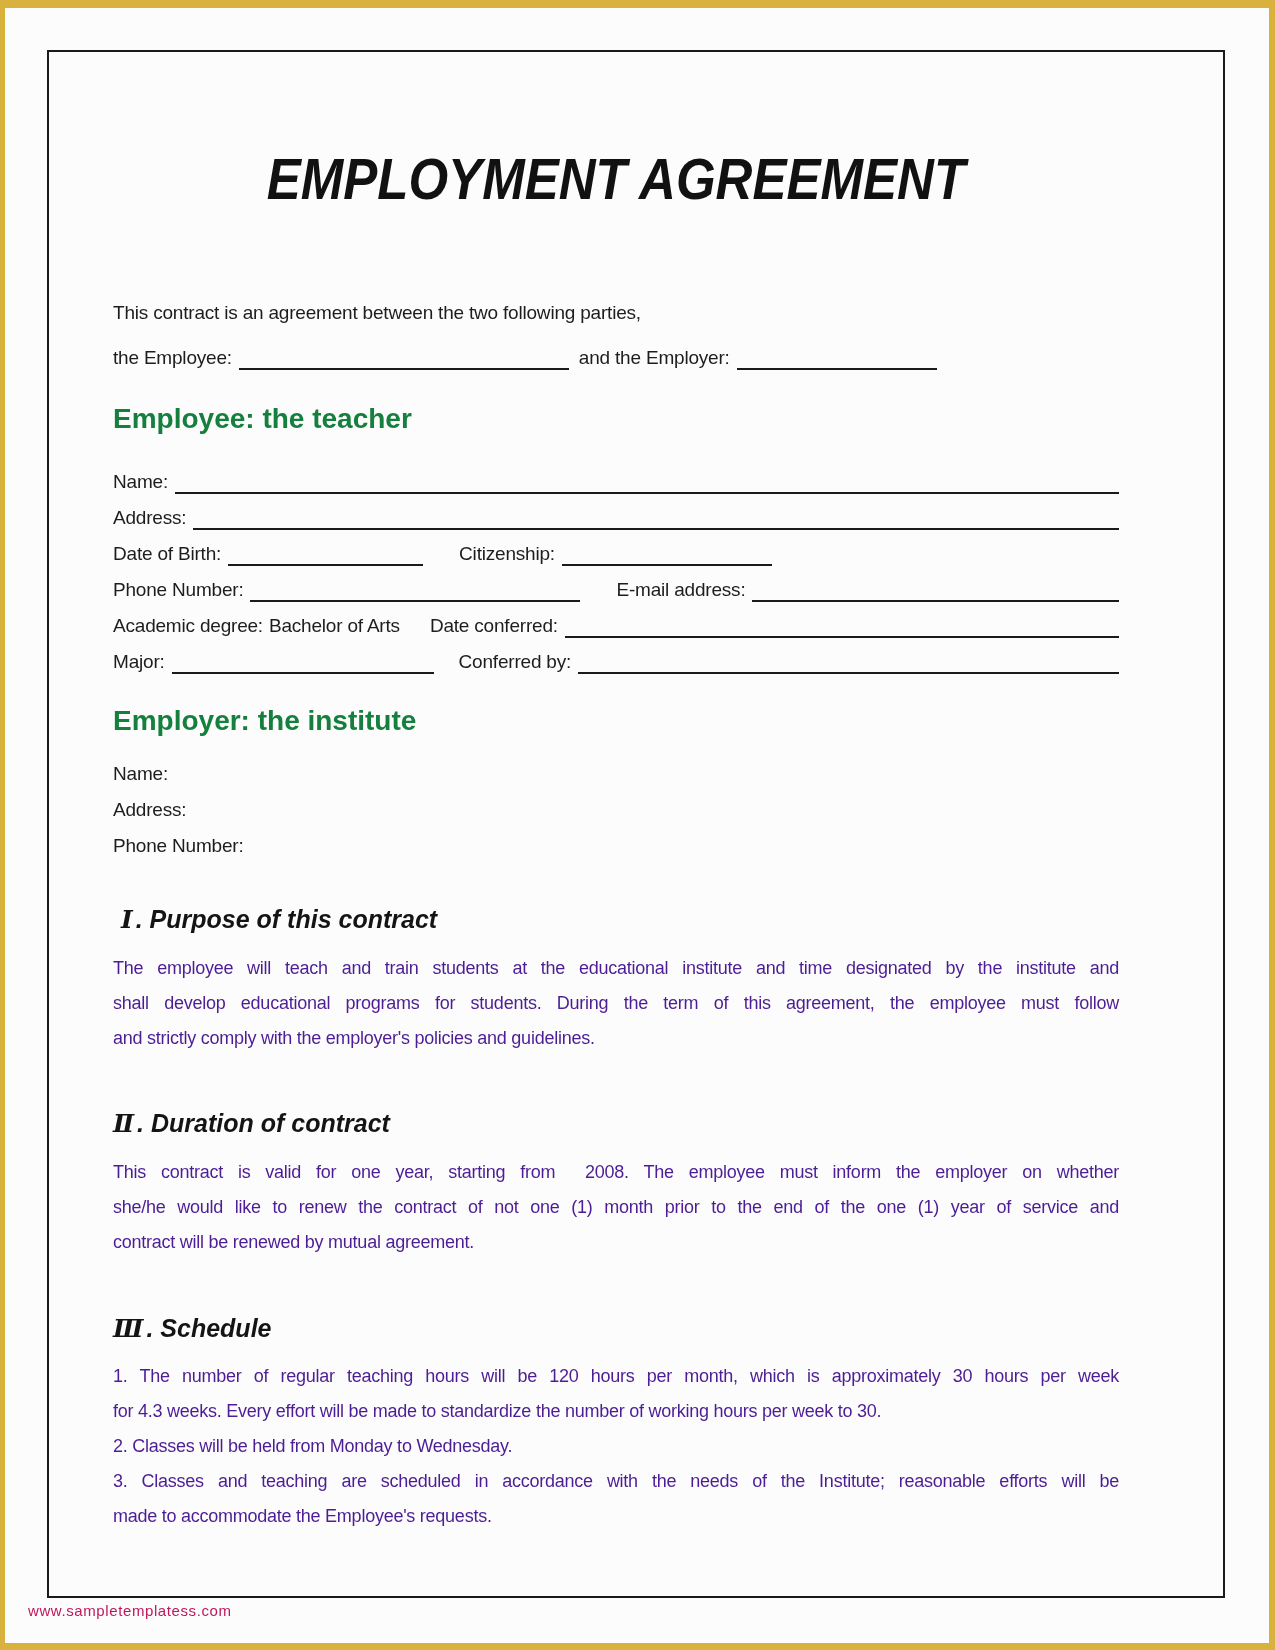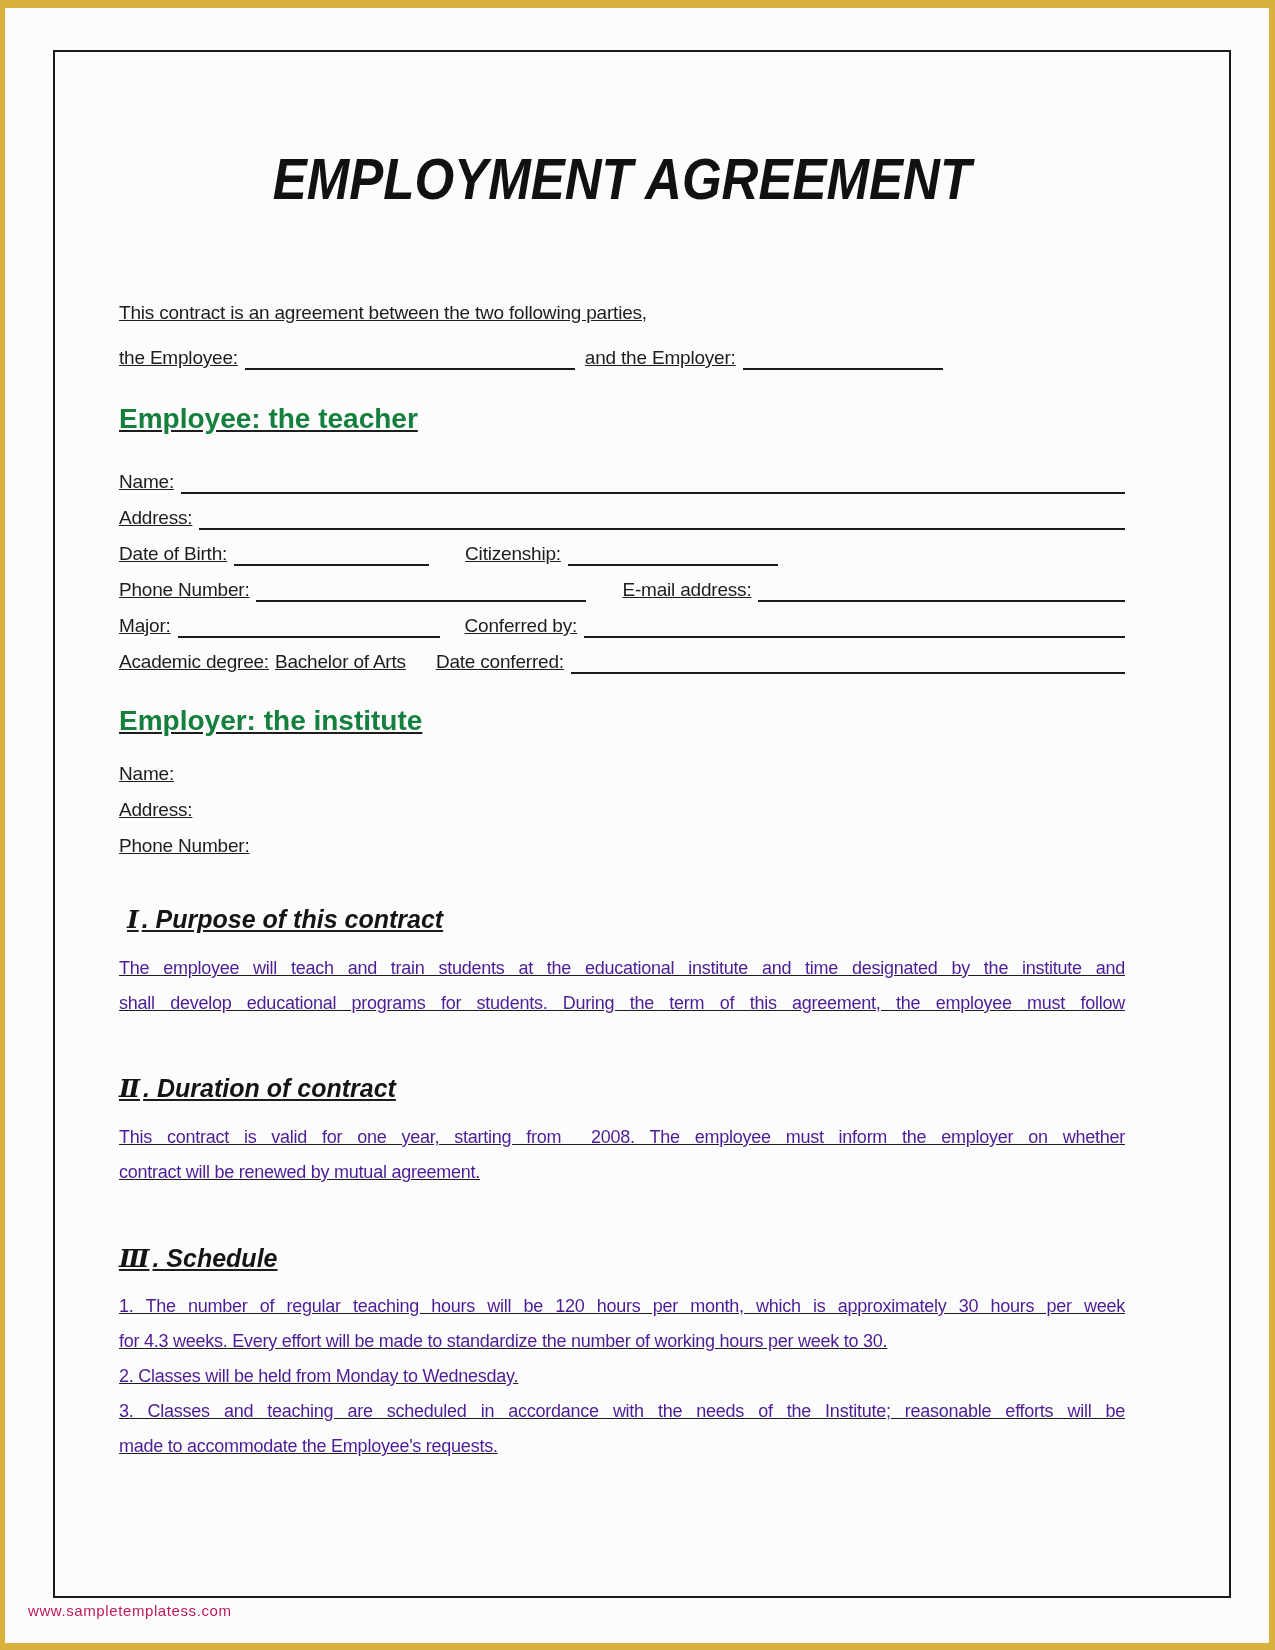--- a/index.html
+++ b/index.html
@@ -14,25 +14,24 @@
     font-family: "Liberation Sans", sans-serif;
     color: #1d1d1d;
   }
   .page {
     position: absolute;
     left: 5px; top: 8px; right: 6px; bottom: 7px;
     background: #fcfcfc;
   }
   .doc-border {
     position: absolute;
-    left: 48px; top: 42px;
+    left: 42px; top: 42px;
     width: 1178px; height: 1548px;
     border: 2px solid #1a1a1a;
     background: #fcfcfc;
-    text-decoration: underline;
   }
   .content { padding: 0 104px 0 64px; }
 
   h1.title {
     margin-top: 96px;
     text-align: center;
     font-size: 58px;
     line-height: 62px;
     font-weight: bold;
     font-style: italic;
@@ -124,29 +123,29 @@
             <span class="lbl ml36">Citizenship:</span>
             <span class="blank w210"></span>
           </div>
           <div class="row">
             <span class="lbl">Phone Number:</span>
             <span class="blank w330"></span>
             <span class="lbl ml36">E-mail address:</span>
             <span class="blank grow"></span>
           </div>
           <div class="row">
+            <span class="lbl">Academic degree:</span>
+            <span class="val">Bachelor of Arts</span>
+            <span class="lbl ml30">Date conferred:</span>
+            <span class="blank grow"></span>
+          </div>
+          <div class="row">
             <span class="lbl">Major:</span>
             <span class="blank w262"></span>
             <span class="lbl ml25">Conferred by:</span>
-            <span class="blank grow"></span>
-          </div>
-          <div class="row">
-            <span class="lbl">Academic degree:</span>
-            <span class="val">Bachelor of Arts</span>
-            <span class="lbl ml30">Date conferred:</span>
             <span class="blank grow"></span>
           </div>
         </div>
 
         <h2 class="sub sub-employer">Employer: the institute</h2>
 
         <div class="fields employer">
           <div class="row">
             <span class="lbl">Name:</span>
           </div>
@@ -157,27 +156,29 @@
             <span class="lbl">Phone Number:</span>
           </div>
         </div>
 
         <h2 class="sec sec-purpose">
           <span class="numeral">Ⅰ</span><span>. Purpose of this contract</span>
         </h2>
         <div class="para">
           <div class="jl just">The employee will teach and train students at the educational institute and time designated by the institute and</div>
           <div class="jl just">shall develop educational programs for students. During the term of this agreement, the employee must follow</div>
+          <div class="jl">and strictly comply with the employer's policies and guidelines.</div>
         </div>
 
         <h2 class="sec sec-duration">
           <span class="numeral">Ⅱ</span><span>. Duration of contract</span>
         </h2>
         <div class="para duration">
           <div class="jl just">This contract is valid for one year, starting from &nbsp;2008. The employee must inform the employer on whether</div>
+          <div class="jl just">she/he would like to renew the contract of not one (1) month prior to the end of the one (1) year of service and</div>
           <div class="jl">contract will be renewed by mutual agreement.</div>
         </div>
 
         <h2 class="sec sec-schedule">
           <span class="numeral">Ⅲ</span><span>. Schedule</span>
         </h2>
         <div class="para schedule">
           <div class="jl just">1. The number of regular teaching hours will be 120 hours per month, which is approximately 30 hours per week</div>
           <div class="jl">for 4.3 weeks. Every effort will be made to standardize the number of working hours per week to 30.</div>
           <div class="jl">2. Classes will be held from Monday to Wednesday.</div>

